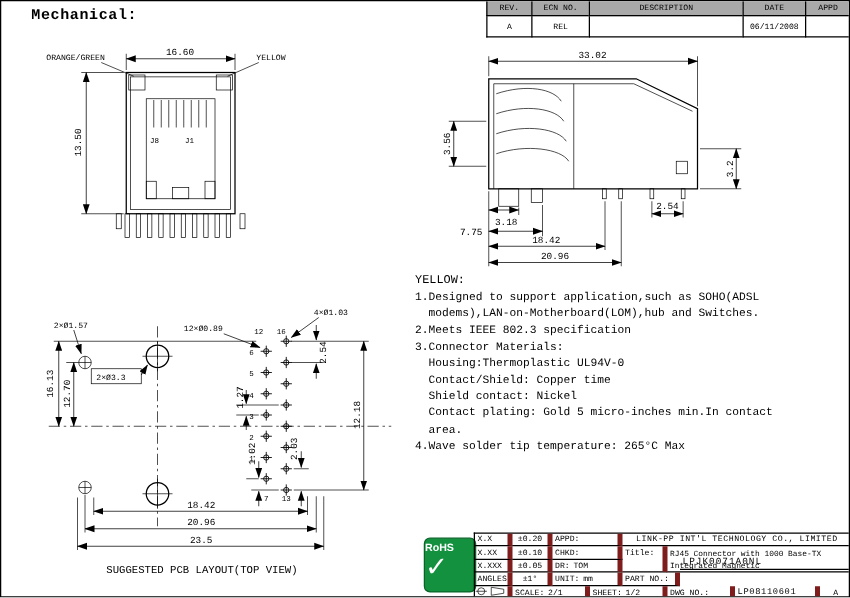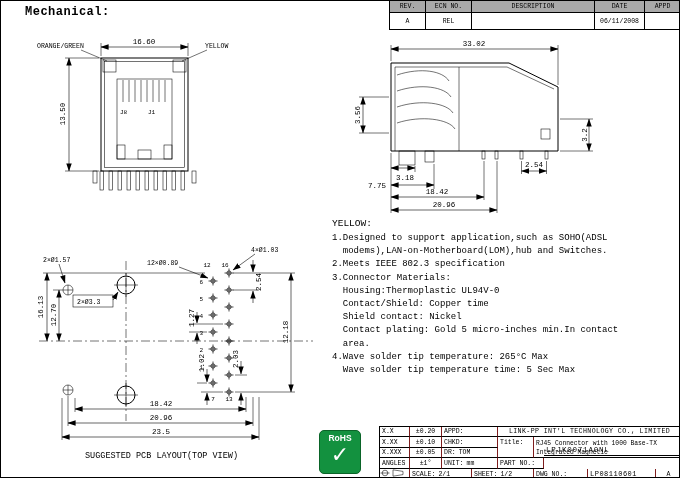--- a/index.html
+++ b/index.html
@@ -24,28 +24,28 @@
   .rrow{display:flex;height:12px}
   .rrow2{height:17px}
   .rc{box-sizing:border-box;border-left:1px solid #000;border-bottom:1px solid #000;
       display:flex;align-items:center;justify-content:center;overflow:hidden;white-space:nowrap}
   .rhead .rc{background:#a9a9a9}
   
   .notes{position:absolute;left:331px;top:217px;width:347px}
   .nh{font-size:9.5px;margin-bottom:3px;white-space:pre}
   .nl{font-size:9px;line-height:13.2px;white-space:pre}
   
-  .rohs{position:absolute;left:318px;top:429px;width:42px;height:44px;background:#13913f;
-        border:1px solid #0a6428;border-radius:5px;color:#fff;text-align:center;box-sizing:border-box}
+  .rohs{position:absolute;left:338px;top:429px;width:42px;height:44px;background:#13913f;
+        border:1px solid #0a6428;border-radius:5px;color:#fff;text-align:left;box-sizing:border-box}
   .rohs-name{font-size:8.5px;font-weight:bold;font-family:"Liberation Sans",sans-serif;margin-top:2px}
   .rohs-check{font-size:22px;line-height:24px;font-weight:bold;font-family:"DejaVu Sans",sans-serif}
   
   .tblock{position:absolute;left:378px;top:425px;width:301px;height:52px;box-sizing:border-box;
           border-left:1px solid #000;border-top:1px solid #000;font-size:6.5px}
-  .tc{position:absolute;box-sizing:border-box;border-right:1px solid #7f1d1d;border-bottom:1px solid #000;
+  .tc{position:absolute;box-sizing:border-box;border-right:4px solid #7f1d1d;border-bottom:1px solid #000;
       display:flex;align-items:center;padding:0 2px;overflow:hidden;white-space:nowrap}
   .tc span{margin-right:3px}
   .noR{border-right:none}
   .noB{border-bottom:none}
   .tcc{justify-content:center;padding:0}
   .company{font-size:6.6px;letter-spacing:.4px}
   .ttl{display:block;padding-top:2px;font-size:6.3px;line-height:9px}
   .pno{font-size:7.5px;letter-spacing:.8px}
   .dno{font-size:7px;letter-spacing:.5px}
 </style>
@@ -289,21 +289,20 @@
   <div class="nl">1.Designed to support application,such as SOHO(ADSL</div>
   <div class="nl">  modems),LAN-on-Motherboard(LOM),hub and Switches.</div>
   <div class="nl">2.Meets IEEE 802.3 specification</div>
   <div class="nl">3.Connector Materials:</div>
   <div class="nl">  Housing:Thermoplastic UL94V-0</div>
   <div class="nl">  Contact/Shield: Copper time</div>
   <div class="nl">  Shield contact: Nickel</div>
   <div class="nl">  Contact plating: Gold 5 micro-inches min.In contact</div>
   <div class="nl">  area.</div>
   <div class="nl">4.Wave solder tip temperature: 265°C Max</div>
-  <div class="nl">  Wave solder tip temperature time: 5 Sec Max</div>
 </div>
 
 <div class="rohs">
   <div class="rohs-name">RoHS</div>
   <div class="rohs-check">✓</div>
 </div>
 
 <div class="tblock">
 
   <div class="tc" style="left:0;top:0;width:30px;height:10px">X.X</div>

